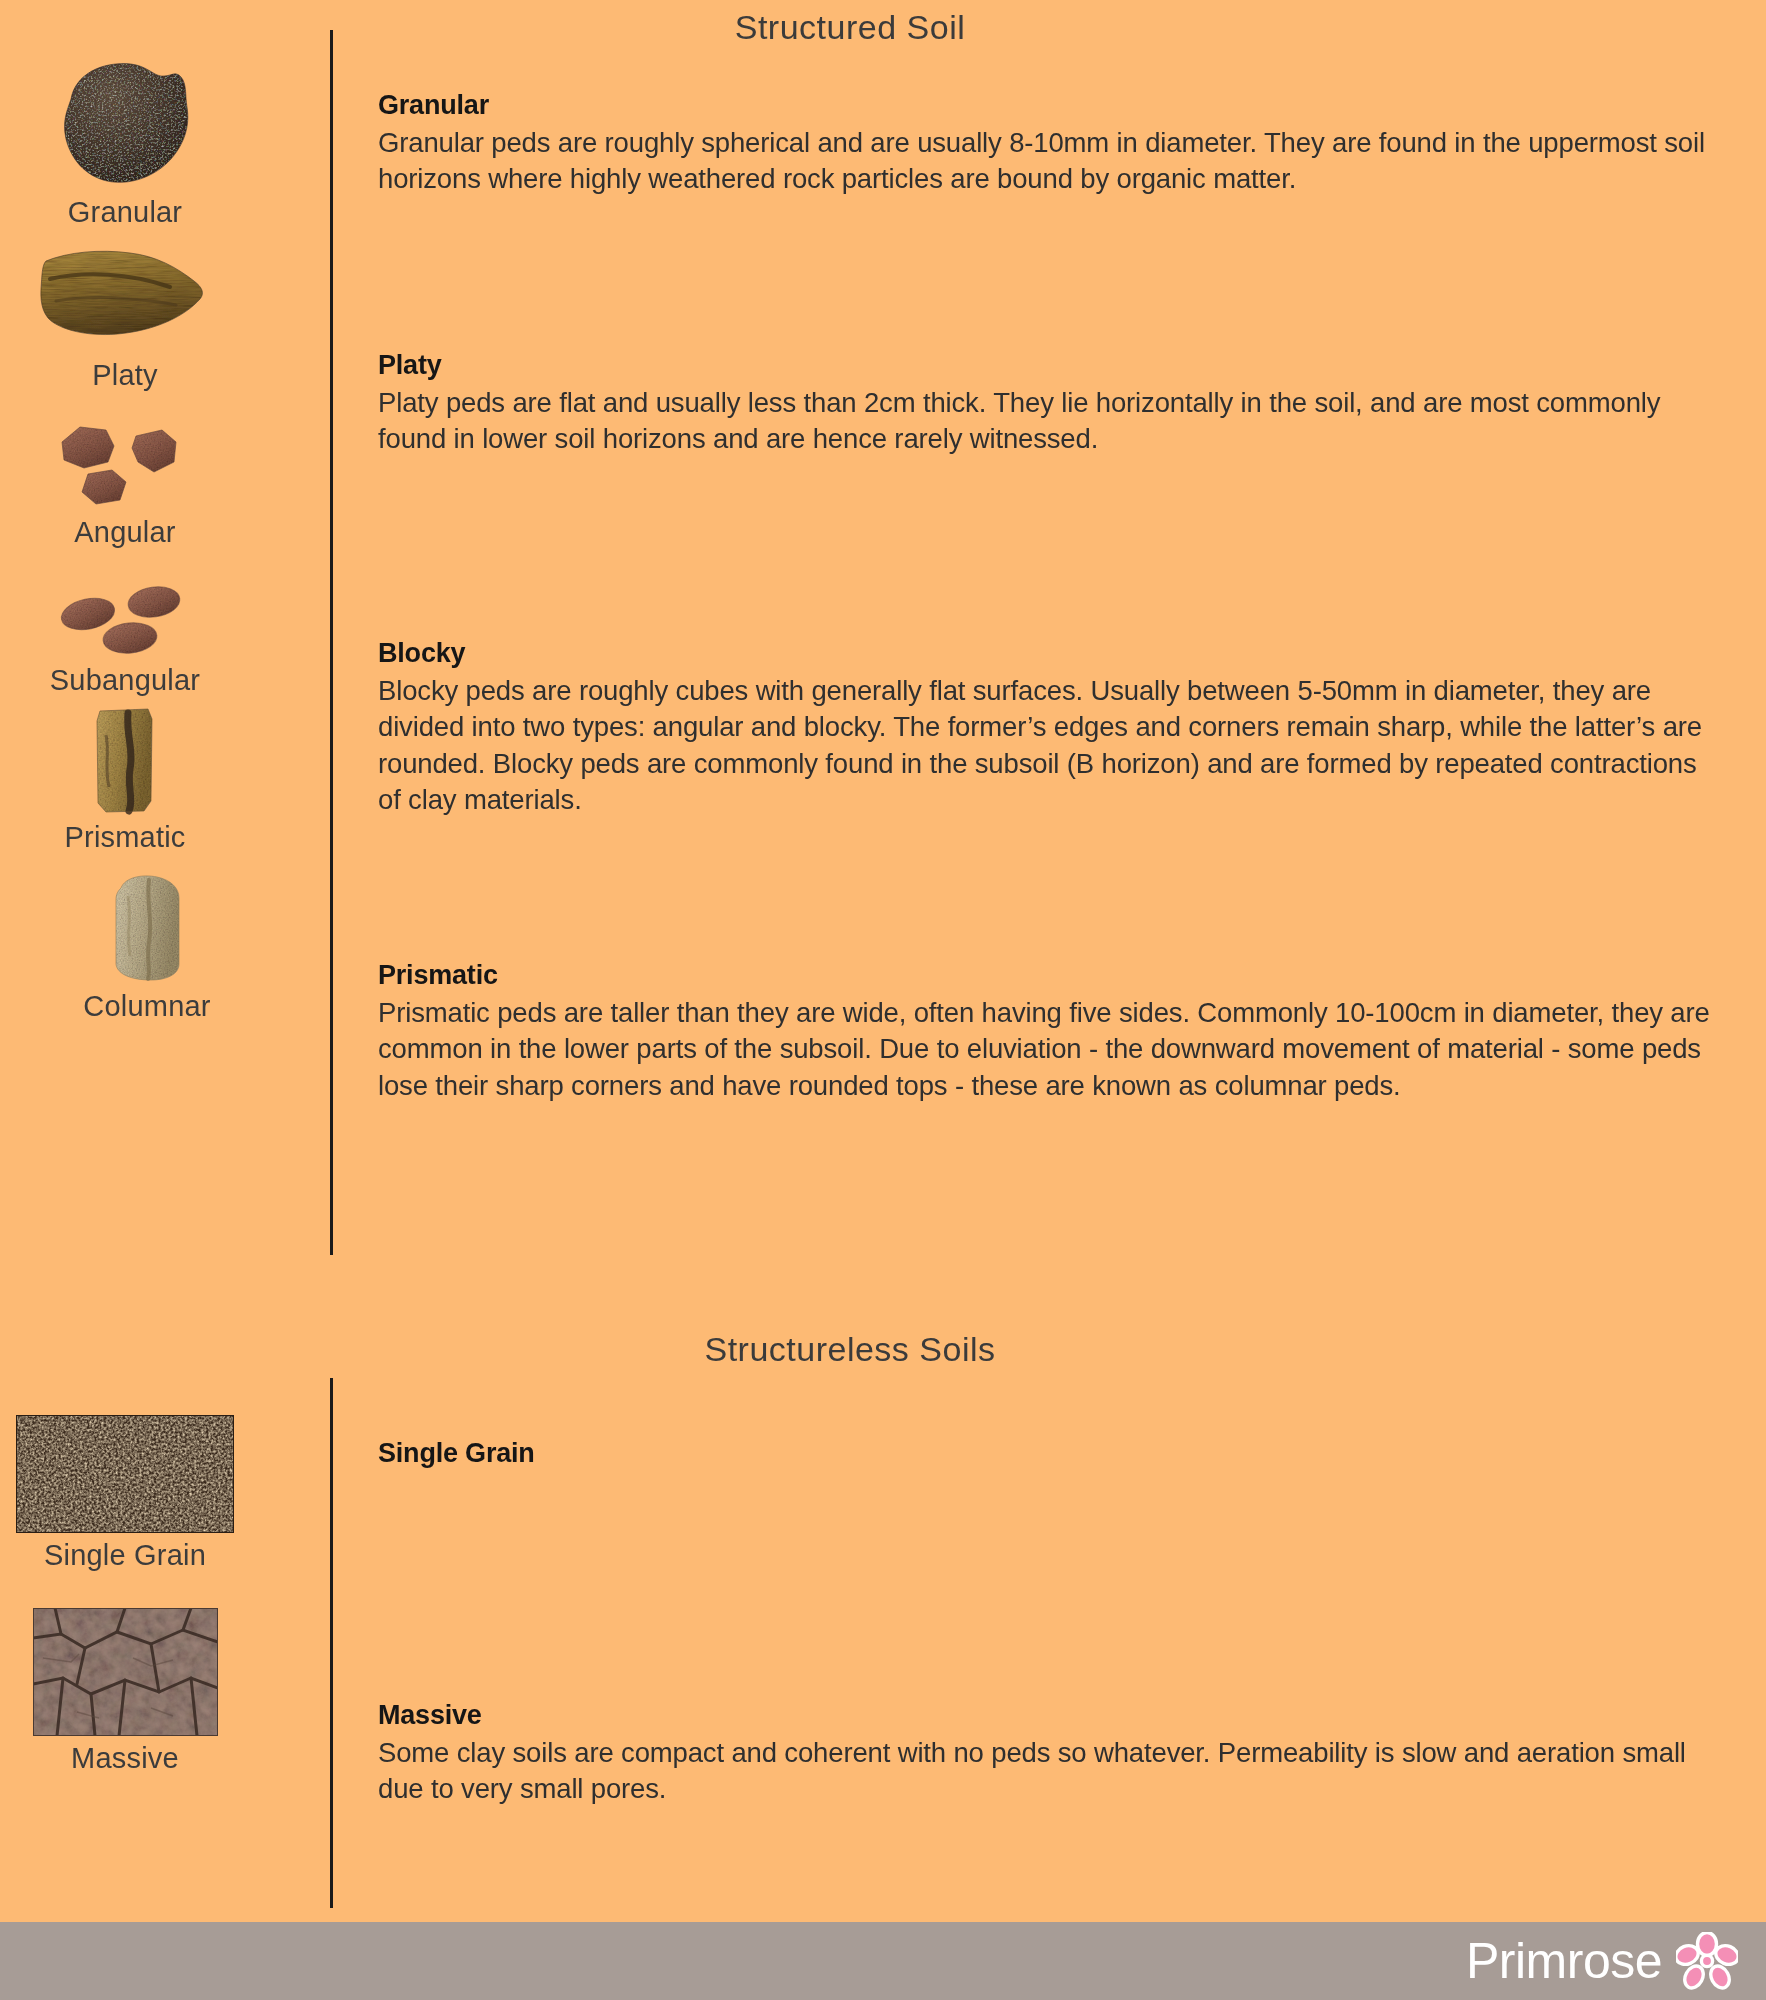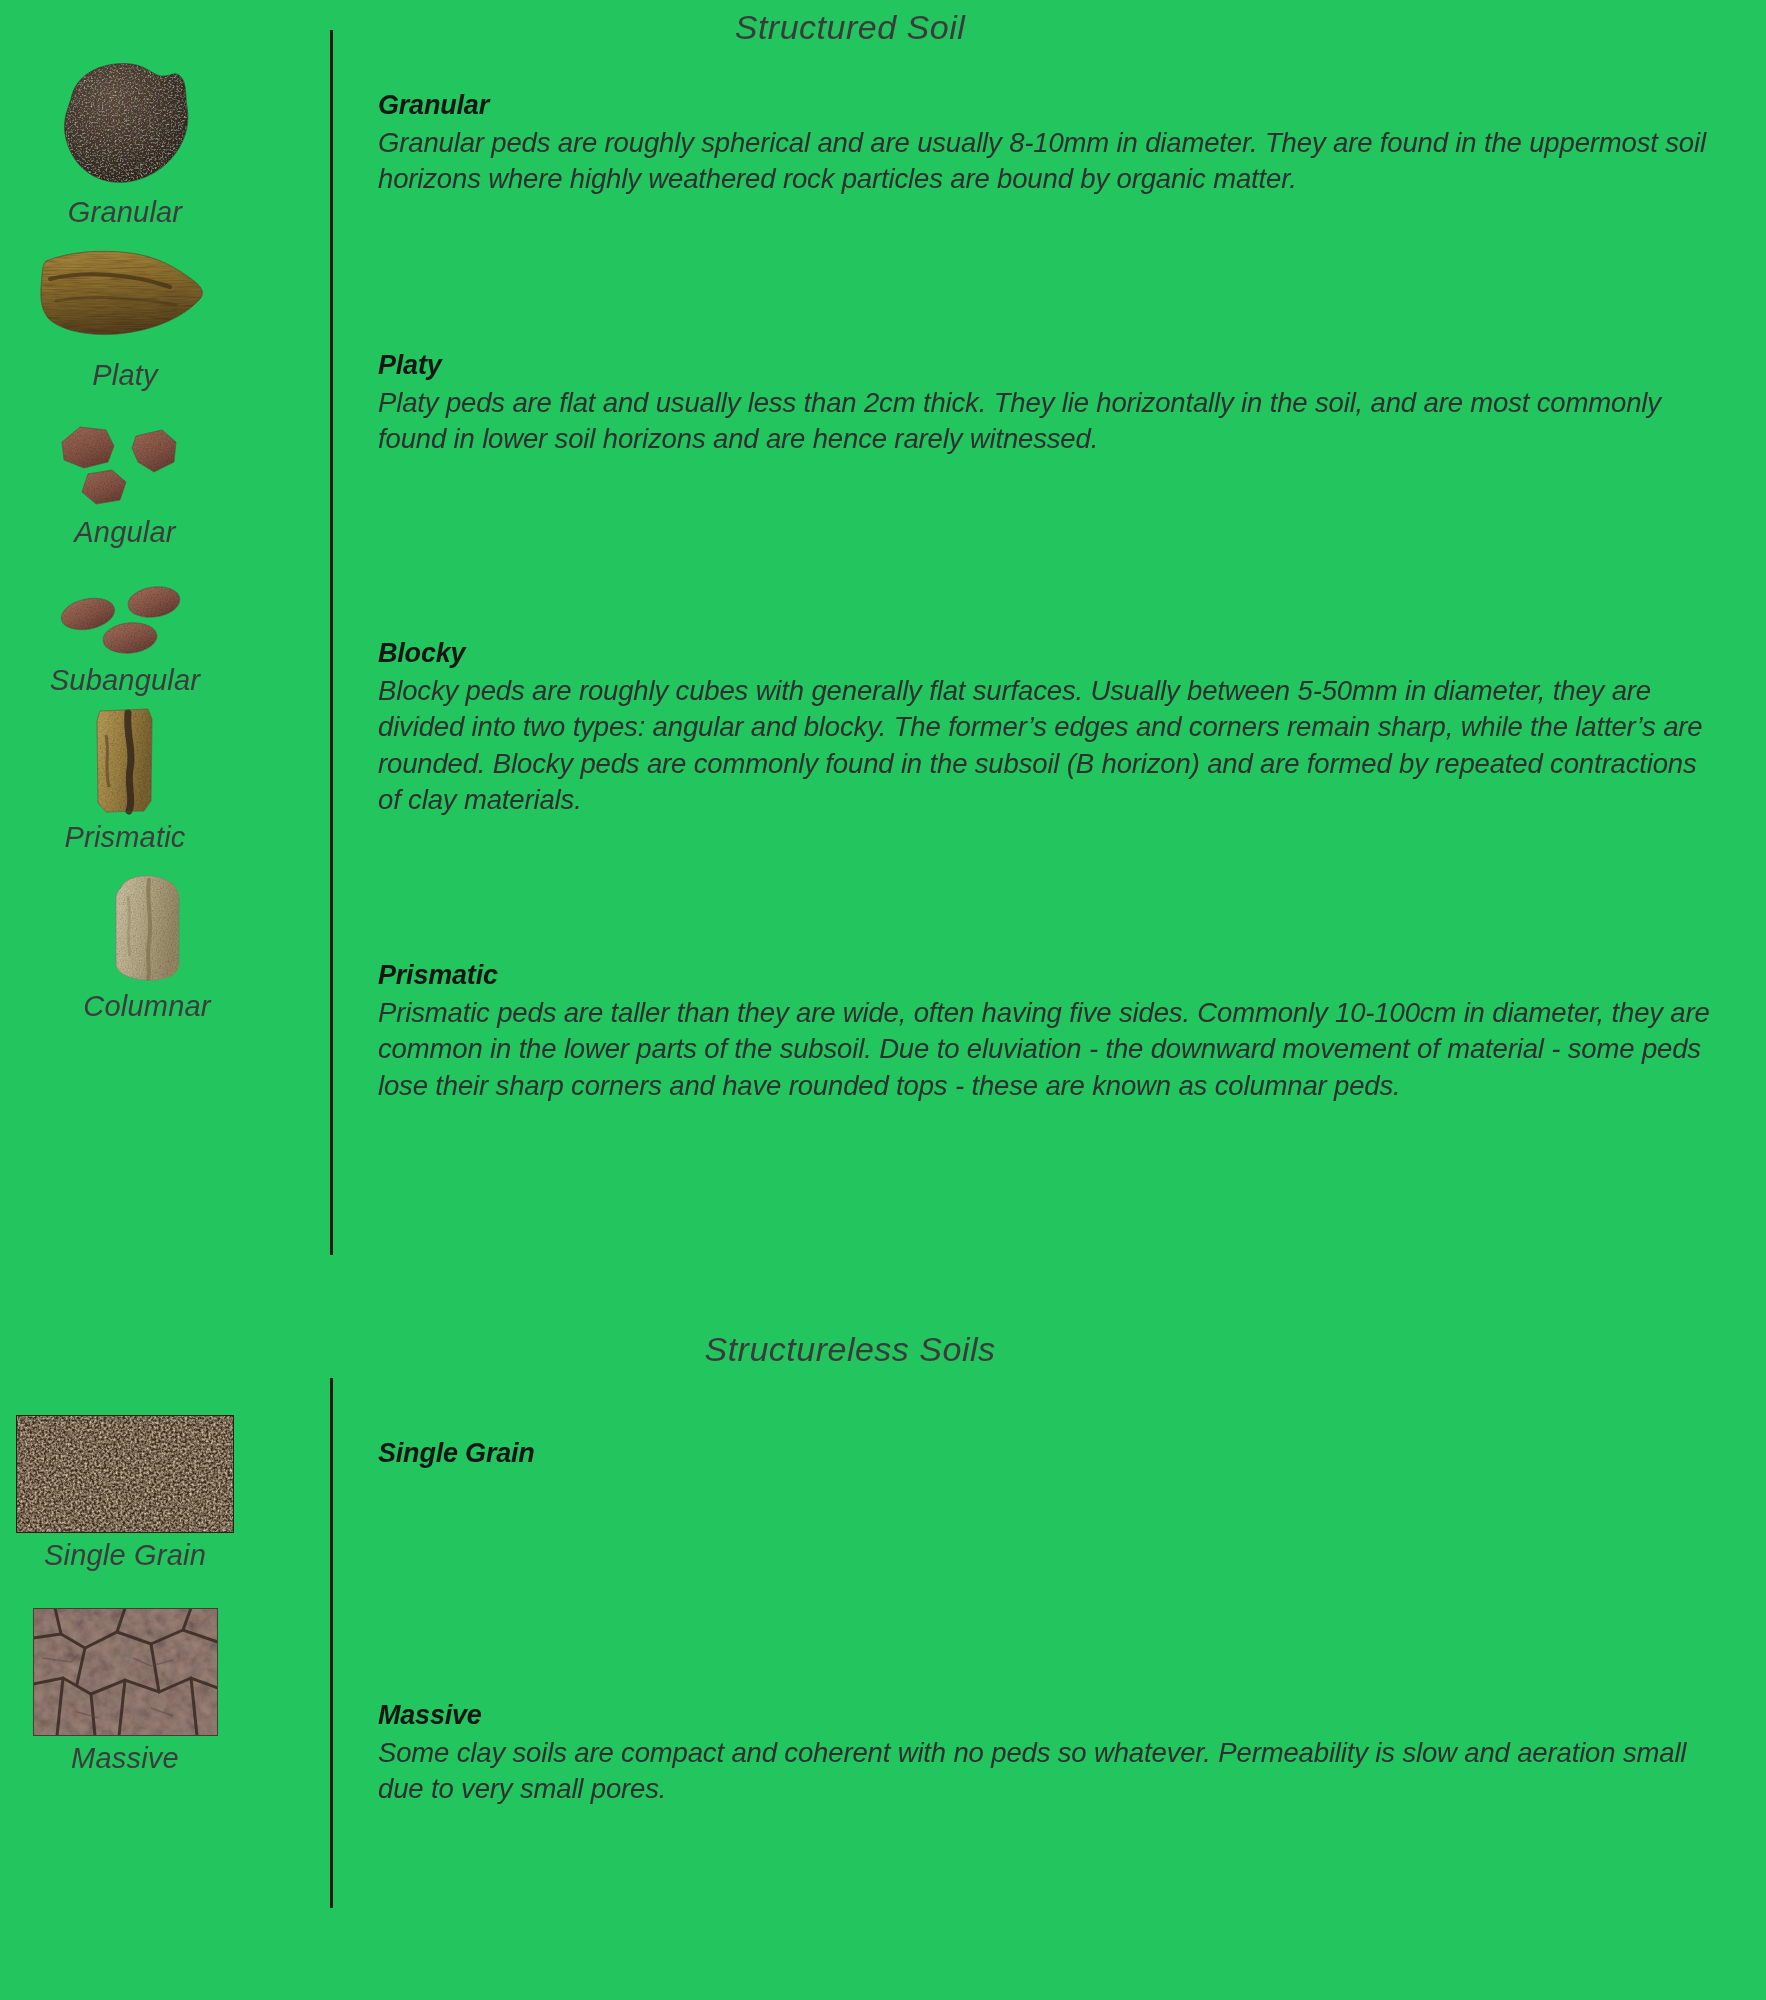--- a/index.html
+++ b/index.html
@@ -10,22 +10,21 @@
     height: 2000px;
     background: #ffffff;
     font-family: "Liberation Sans", sans-serif;
     overflow: hidden;
   }
 
   .page {
     position: relative;
     width: 1766px;
     height: 2000px;
-    background: #22c55e;
-    font-style: italic;
+    background: #fdba74;
   }
 
   
   .section {
     position: absolute;
     left: 0;
     width: 1766px;
   }
 
   .section-title {
@@ -373,14 +372,27 @@
     <div class="entry" style="top:108px;">
       <h3>Single Grain</h3>
     </div>
 
     <div class="entry" style="top:370px;">
       <h3>Massive</h3>
       <p>Some clay soils are compact and coherent with no peds so whatever. Permeability is slow and aeration small due to very small pores.</p>
     </div>
   </div>
 
+  <div class="brandbar">
+    <div class="brandname">Primrose</div>
+    <svg class="flower-logo" width="62" height="58" viewBox="0 0 62 58" aria-hidden="true">
+      <g stroke="#ffffff" stroke-width="3.4" fill="#f48fb6">
+        <ellipse cx="31" cy="12" rx="9.5" ry="11.5"></ellipse>
+        <ellipse cx="51" cy="23" rx="11.5" ry="9" transform="rotate(22 51 23)"></ellipse>
+        <ellipse cx="44" cy="45" rx="8.5" ry="11.5" transform="rotate(-28 44 45)"></ellipse>
+        <ellipse cx="18" cy="45" rx="8.5" ry="11.5" transform="rotate(28 18 45)"></ellipse>
+        <ellipse cx="11" cy="23" rx="11.5" ry="9" transform="rotate(-22 11 23)"></ellipse>
+        <circle cx="31" cy="29" r="5.6"></circle>
+      </g>
+    </svg>
+  </div>
 
 </div>
 
 </body></html>

